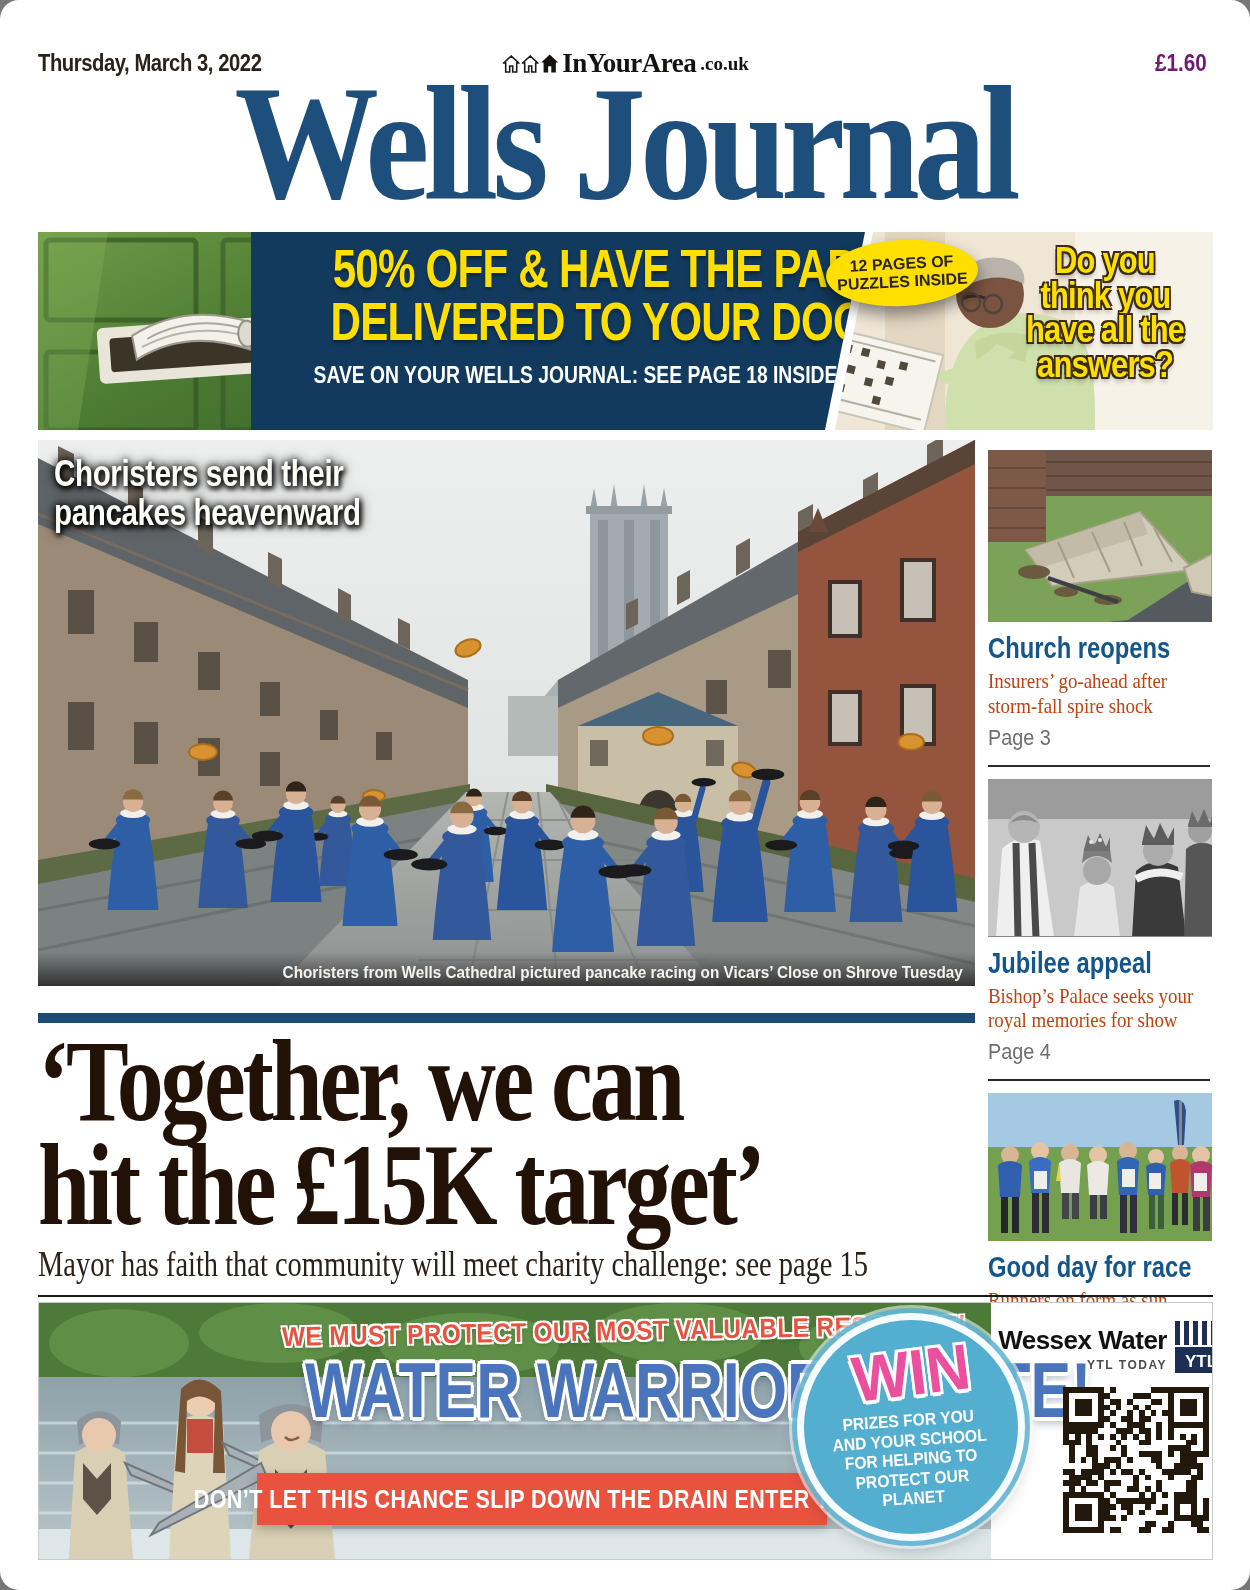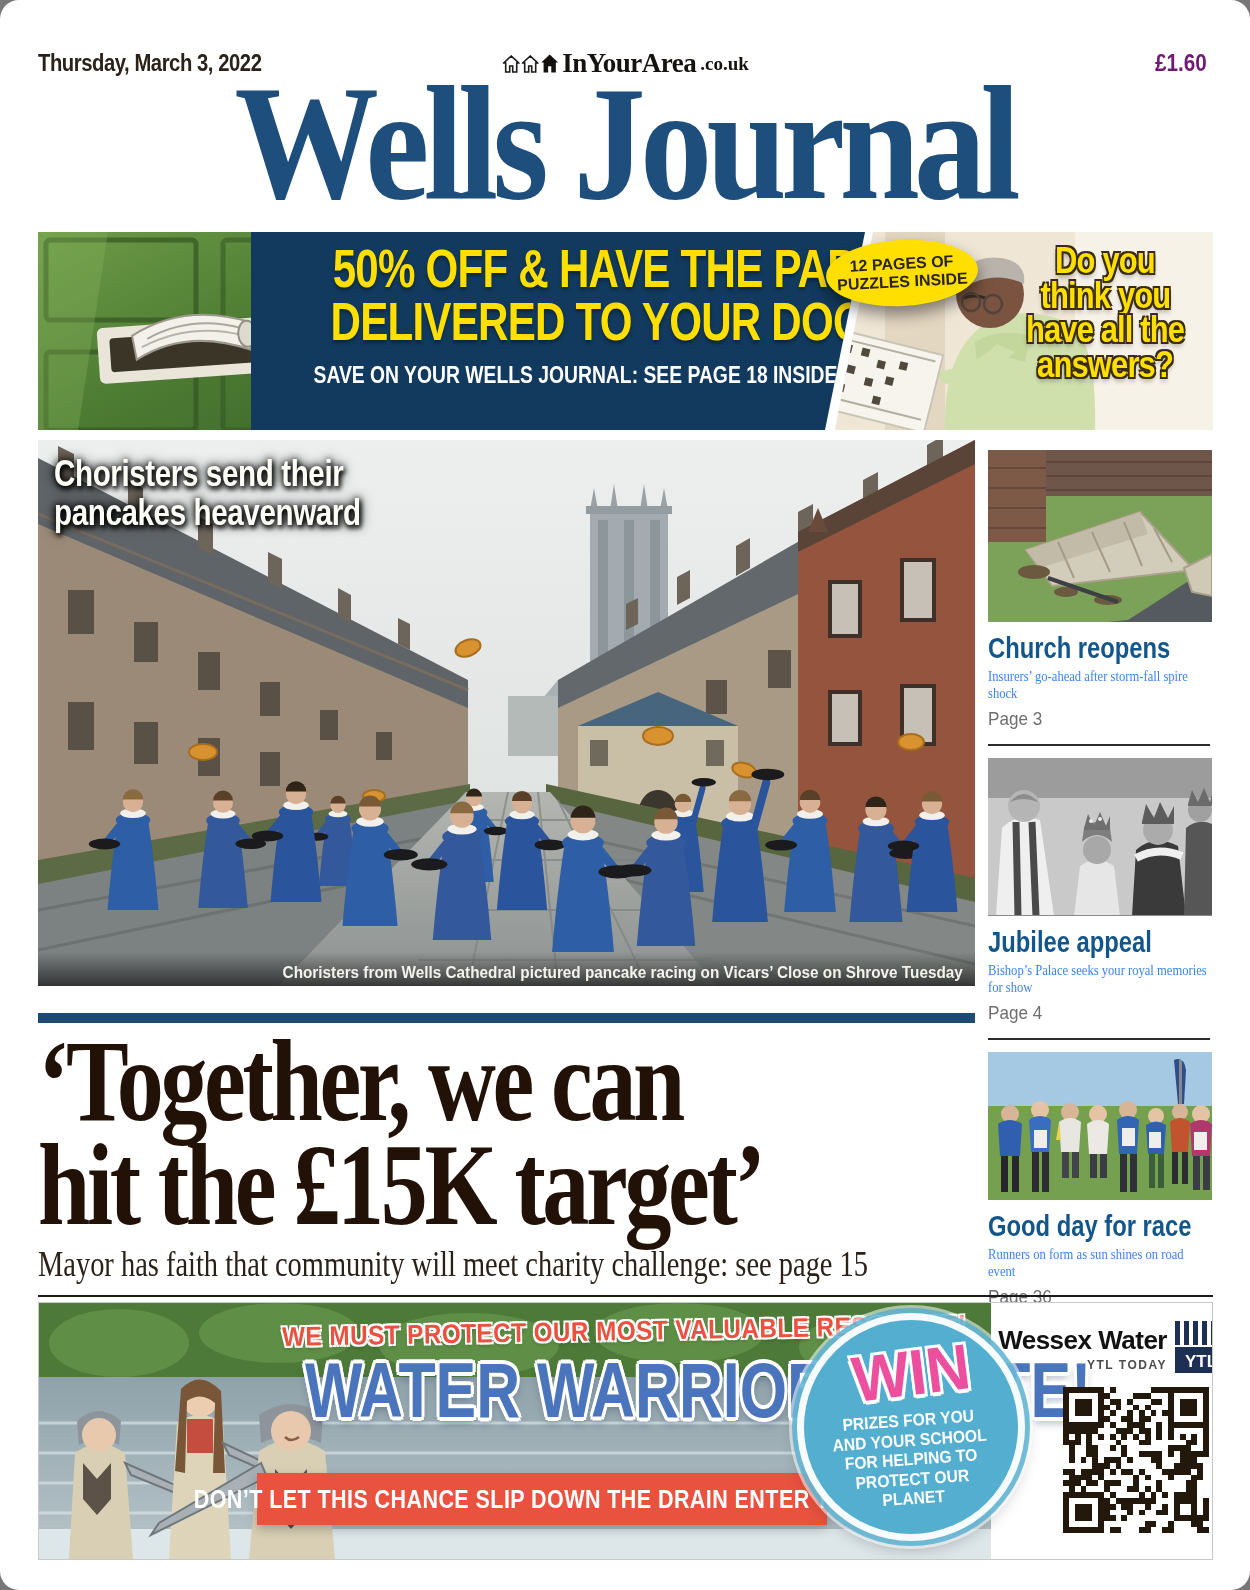--- a/index.html
+++ b/index.html
@@ -66,23 +66,23 @@
   .headline .lx { transform:scale(0.84,1.04); }
   .subhead { top:1243px; left:38px; width:937px; font-family:Liberation Serif, serif; font-size:36px;
              color:#2a2119; white-space:nowrap; }
   .subhead .lx { transform:scaleX(0.79); }
 
   
   .sidebar { top:450px; left:988px; width:224px; }
   .story-img { width:224px; display:block; }
   .s-title { margin-top:10px; color:#13568c; font-weight:bold; font-size:29px; white-space:nowrap; }
   .s-title .lx { transform:scaleX(0.82); }
-  .s-sum { margin-top:4px; font-family:"Liberation Serif", serif; font-size:14px; line-height:1.18; color:#3b82f6; width:224px; }
+  .s-sum { margin-top:4px; font-family:"Liberation Serif", serif; font-size:21px; line-height:1.18; color:#c2410c; width:224px; }
   .s-sum .lx { transform:scaleX(0.9); width:111%; }
-  .s-page { margin-top:6px; font-size:19px; color:#6e6e6e; }
+  .s-page { margin-top:6px; font-size:22px; color:#6e6e6e; }
   .s-page .lx { transform:scaleX(0.9); }
   .s-div { width:222px; height:2px; background:#2b2b2b; margin:14px 0 12px 0; }
 
   
   .adrule { top:1295px; left:38px; width:1175px; height:2px; background:#1a1a1a; }
   .ad { top:1302px; left:38px; width:1175px; height:258px; border:1px solid #c8c8c8; background:#fff; overflow:hidden; }
   .ad .scene { left:0; top:0; }
   .ad .tagline { left:205px; top:14px; width:640px; text-align:center; transform:rotate(-1deg); z-index:2; }
   .ad .tagline .cx { font-size:27px; font-weight:bold; color:#e8523f; letter-spacing:0.5px; transform:scaleX(0.9); white-space:nowrap;
       text-shadow:-2px -2px 0 #fff,2px -2px 0 #fff,-2px 2px 0 #fff,2px 2px 0 #fff,0 3px 5px rgba(0,0,0,.25); }

